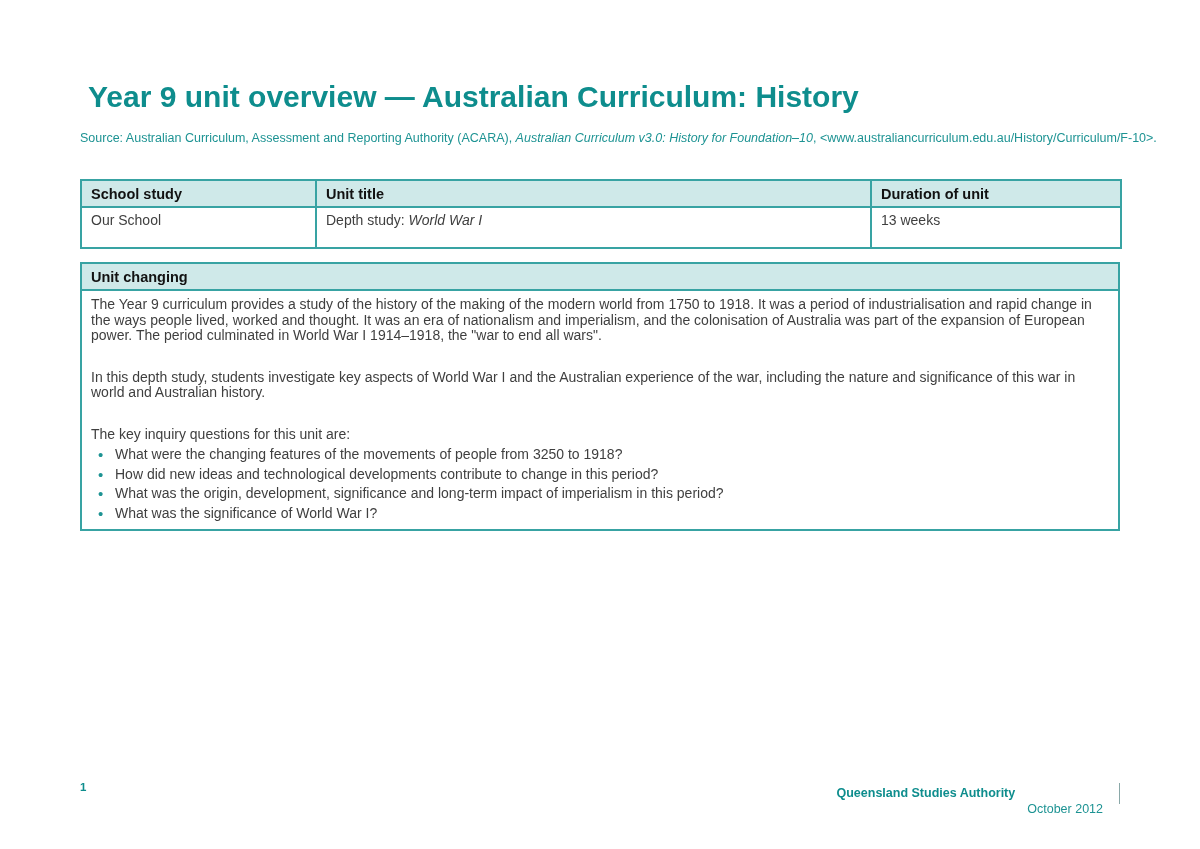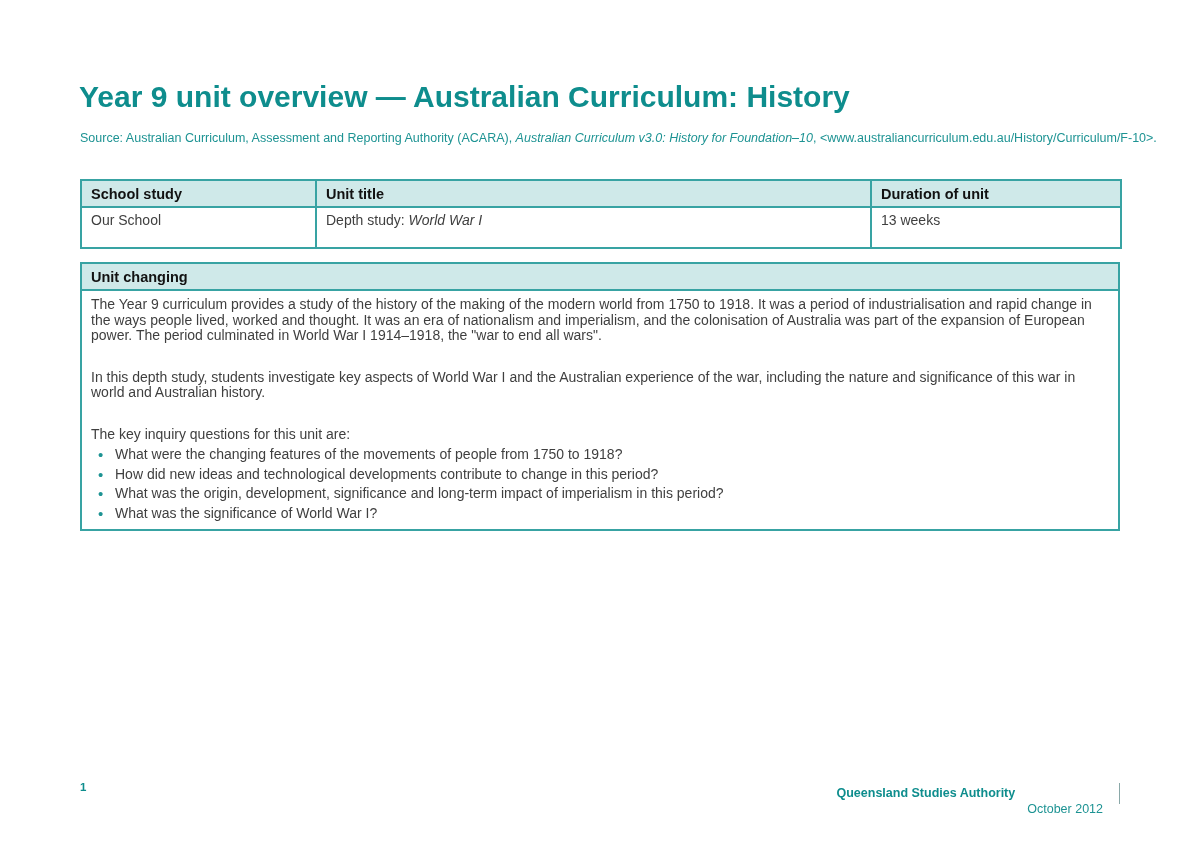--- a/index.html
+++ b/index.html
@@ -13,21 +13,21 @@
   html, body { background: #ffffff; }
   body {
     width: 1200px; height: 849px;
     font-family: "Liberation Sans", "DejaVu Sans", sans-serif;
     position: relative;
     overflow: hidden;
   }
   .page { position: relative; width: 1200px; height: 849px; background: #ffffff; }
 
   .doc-title {
-    position: absolute; left: 79px; top: 80px;
+    position: absolute; left: 88px; top: 80px;
     font-size: 30px; font-weight: bold; color: var(--teal);
     letter-spacing: 0px; white-space: nowrap;
   }
   .source-line {
     position: absolute; left: 80px; top: 131px;
     font-size: 12.5px; color: var(--teal-light); white-space: nowrap;
   }
   .source-line .ital { font-style: italic; margin-top: 7px; }
 
   table.doc-table {
@@ -123,21 +123,21 @@
         <th>Unit changing</th>
       </tr>
     </thead>
     <tbody>
       <tr>
         <td class="outline-body">
           <p>The Year 9 curriculum provides a study of the history of the making of the modern world from 1750 to 1918. It was a period of industrialisation and rapid change in the ways people lived, worked and thought. It was an era of nationalism and imperialism, and the colonisation of Australia was part of the expansion of European power. The period culminated in World War I 1914–1918, the "war to end all wars".</p>
           <p>In this depth study, students investigate key aspects of World War I and the Australian experience of the war, including the nature and significance of this war in world and Australian history.</p>
           <p class="lead-in">The key inquiry questions for this unit are:</p>
           <ul>
-            <li>What were the changing features of the movements of people from 1750 to 1918?</li>
+            <li>What were the changing features of the movements of people from 3250 to 1918?</li>
             <li>How did new ideas and technological developments contribute to change in this period?</li>
             <li>What was the origin, development, significance and long-term impact of imperialism in this period?</li>
             <li>What was the significance of World War I?</li>
           </ul>
         </td>
       </tr>
     </tbody>
   </table>
 
   <div class="footer">

